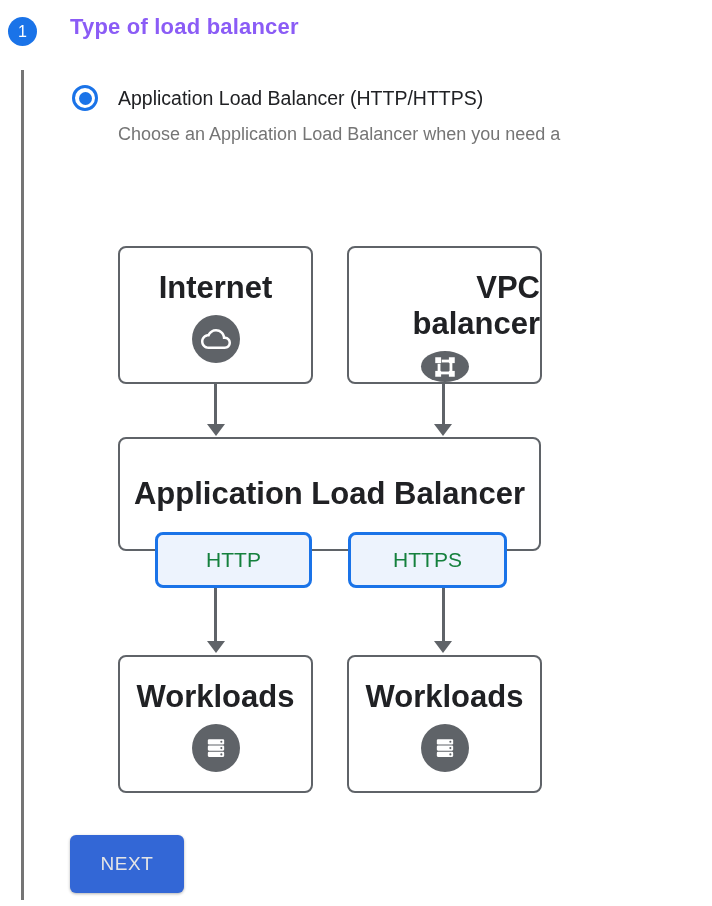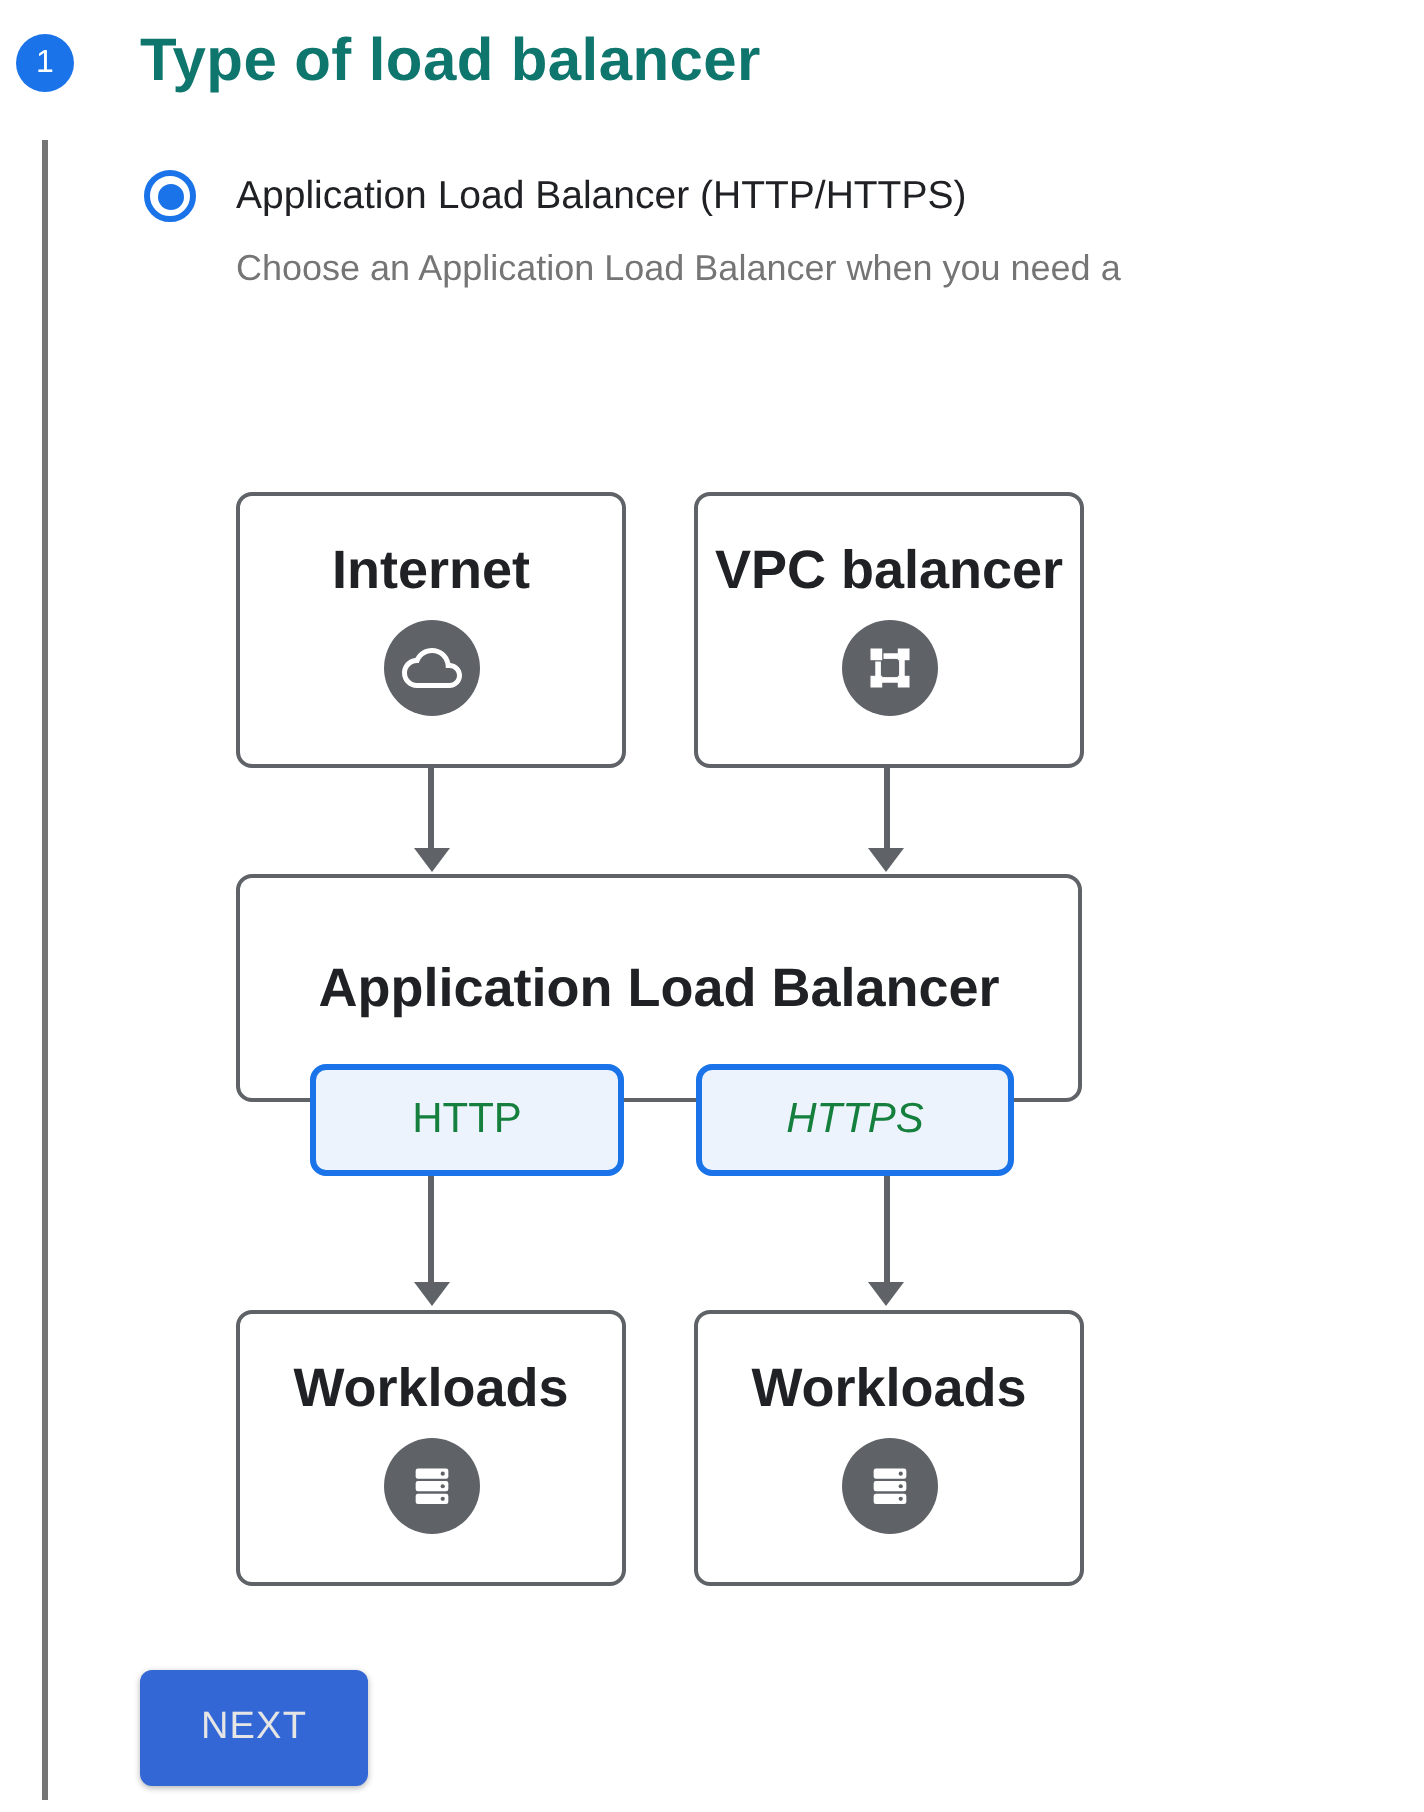--- a/index.html
+++ b/index.html
@@ -9,21 +9,21 @@
 
   
   .step-badge {
     position:absolute; left:8px; top:17px; width:29px; height:29px;
     background:#1a73e8; border-radius:50%;
     color:#fff; font-size:16px; font-weight:500;
     display:flex; align-items:center; justify-content:center;
   }
   .step-title {
     position:absolute; left:70px; top:14px;
-    font-size:30px; font-weight:700; color:#0f766e; letter-spacing:0.2px;
+    font-size:22px; font-weight:700; color:#8b5cf6; letter-spacing:0.2px;
   }
   .step-rail {
     position:absolute; left:21px; top:70px; width:2.5px; height:830px;
     background:#757575;
   }
 
   
   .radio-outer {
     position:absolute; left:72px; top:85px; width:26px; height:26px;
     border:3.5px solid #1a73e8; border-radius:50%;
@@ -40,21 +40,21 @@
     font-size:18px; line-height:31.5px; color:#757575;
   }
 
   
   .diagram { position:absolute; left:118px; top:246px; width:423px; height:547px; }
   .dbox {
     position:absolute; background:#fff;
     border:2.5px solid #5f6368; border-radius:8px;
     display:flex; flex-direction:column; align-items:center;
   }
-  .dbox .dlabel { font-size:27px; font-weight:700; color:#202124; margin-top:22px; }
+  .dbox .dlabel { font-size:31px; font-weight:700; color:#202124; margin-top:22px;text-align:right; }
   .dbox.small { width:195px; height:138px; }
   .icon-circle {
     width:48px; height:48px; border-radius:50%; background:#5f6368;
     margin-top:9px; display:flex; align-items:center; justify-content:center;
   }
   .box-src-0 { left:0; top:0; }
   .box-src-1 { left:229px; top:0; width:194px; }
   .box-alb {
     left:0; top:191px; width:423px; height:114px;
     justify-content:center;
@@ -63,21 +63,21 @@
   .box-tgt-0 { left:0; top:409px; }
   .box-tgt-1 { left:229px; top:409px; width:194px; }
 
   .chip {
     position:absolute; top:286px; height:56px; z-index:2;
     background:#edf3fd; border:3px solid #1a73e8; border-radius:8px;
     display:flex; align-items:center; justify-content:center;
     font-size:21px; font-weight:500; color:#15803d;
   }
   .chip-http  { left:37px;  width:157px; }
-  .chip-https { left:230px; width:159px;font-style:italic; }
+  .chip-https { left:230px; width:159px; }
 
   .vline { position:absolute; width:3px; background:#5f6368; }
   .ahead {
     position:absolute; width:0; height:0;
     border-left:9px solid transparent; border-right:9px solid transparent;
     border-top:12px solid #5f6368;
   }
   
   .a1l { left:96px;   top:138px; height:42px; }
   .a1h { left:88.5px; top:178px; }

